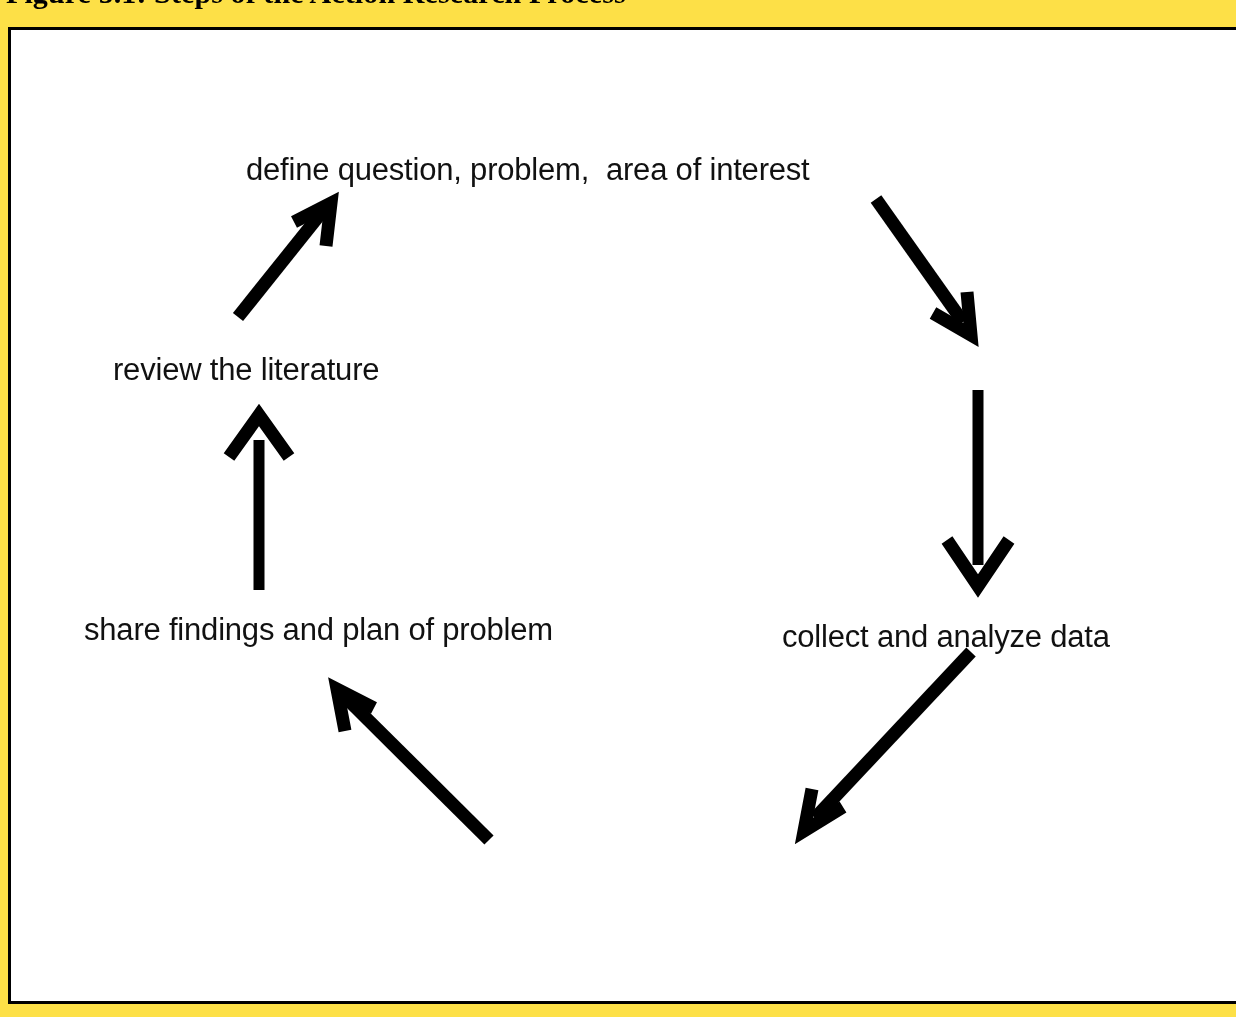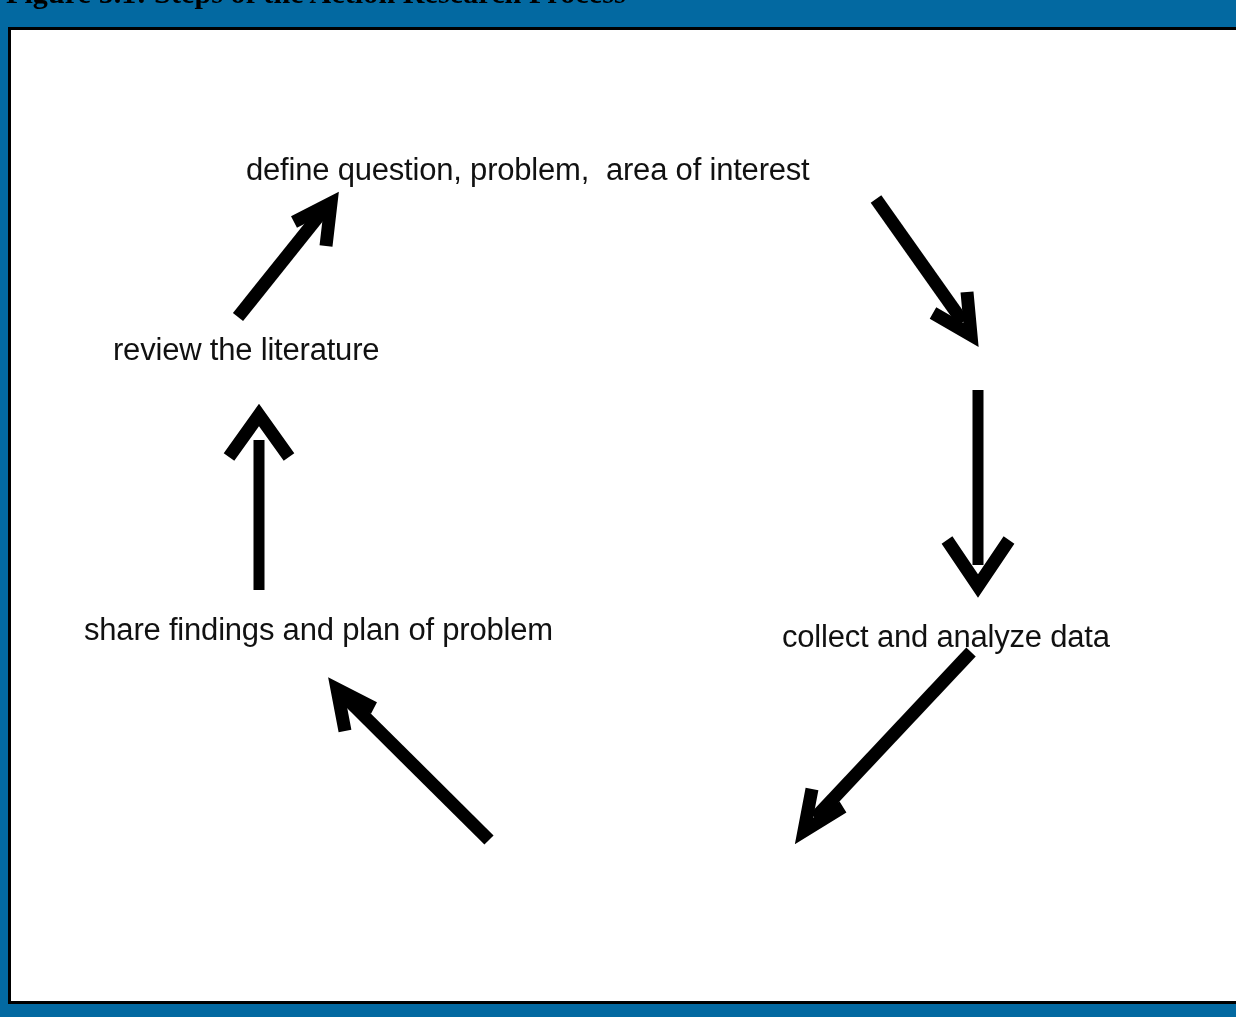--- a/index.html
+++ b/index.html
@@ -11,21 +11,21 @@
     width: 1236px;
     height: 1017px;
     overflow: hidden;
     font-family: "Liberation Sans", sans-serif;
   }
 
   #page {
     position: relative;
     width: 1236px;
     height: 1017px;
-    background: #0369a1;
+    background: #fde047;
   }
 
   
   #figure-title {
     position: absolute;
     left: 6px;
     top: -24px;
     width: 1230px;
     height: 34px;
     overflow: hidden;
@@ -70,21 +70,21 @@
     white-space: pre;
     letter-spacing: -0.2px;
     -webkit-font-smoothing: antialiased;
   }
 
   .step-define  { left: 246px; top: 152px; }
   .step-plan    { left: 840px; top: 352px; }
   .step-collect { left: 782px; top: 612px; margin-top: 7px; }
   .step-create  { left: 463px; top: 852px; }
   .step-share   { left: 84px;  top: 612px; }
-  .step-review  { left: 113px; top: 332px; }
+  .step-review  { left: 113px; top: 352px; }
 
   svg { display: block; }
 </style>
 </head>
 <body>
 
 <div id="page">
 
   <div id="figure-title">Figure 5.1: Steps of the Action Research Process</div>
 

